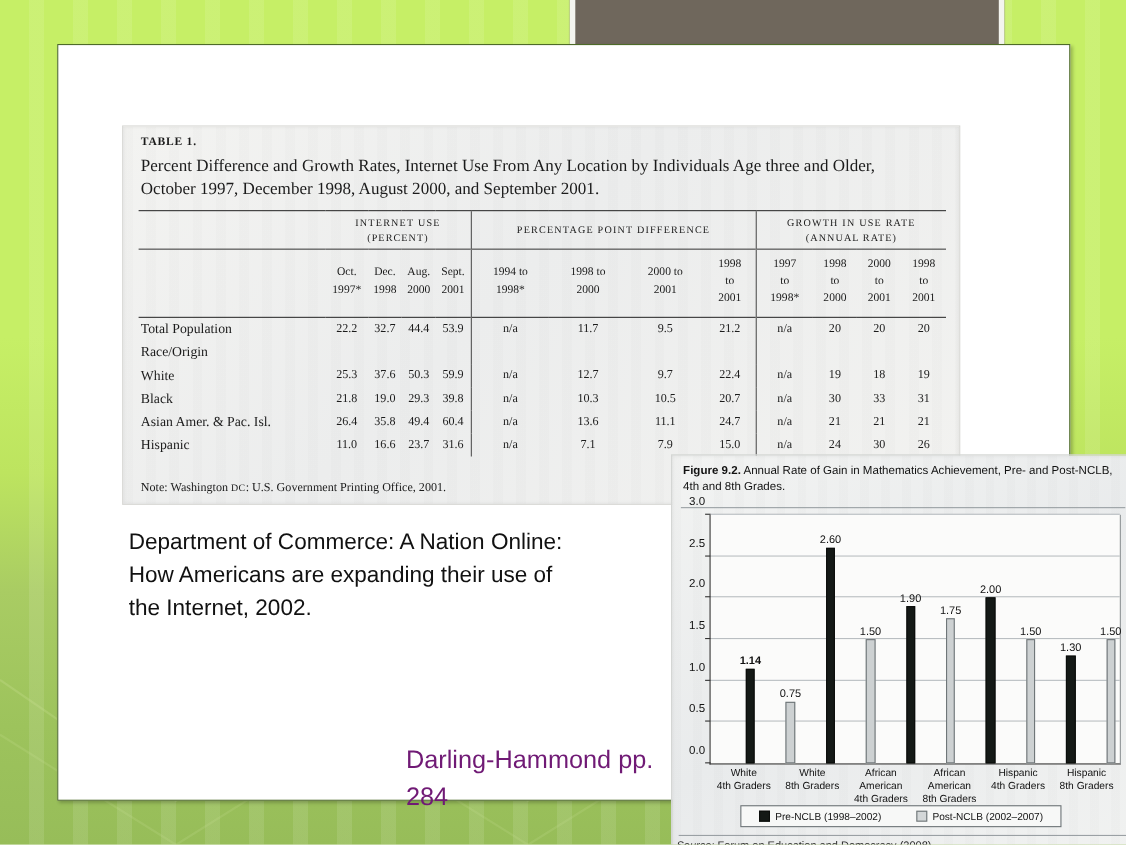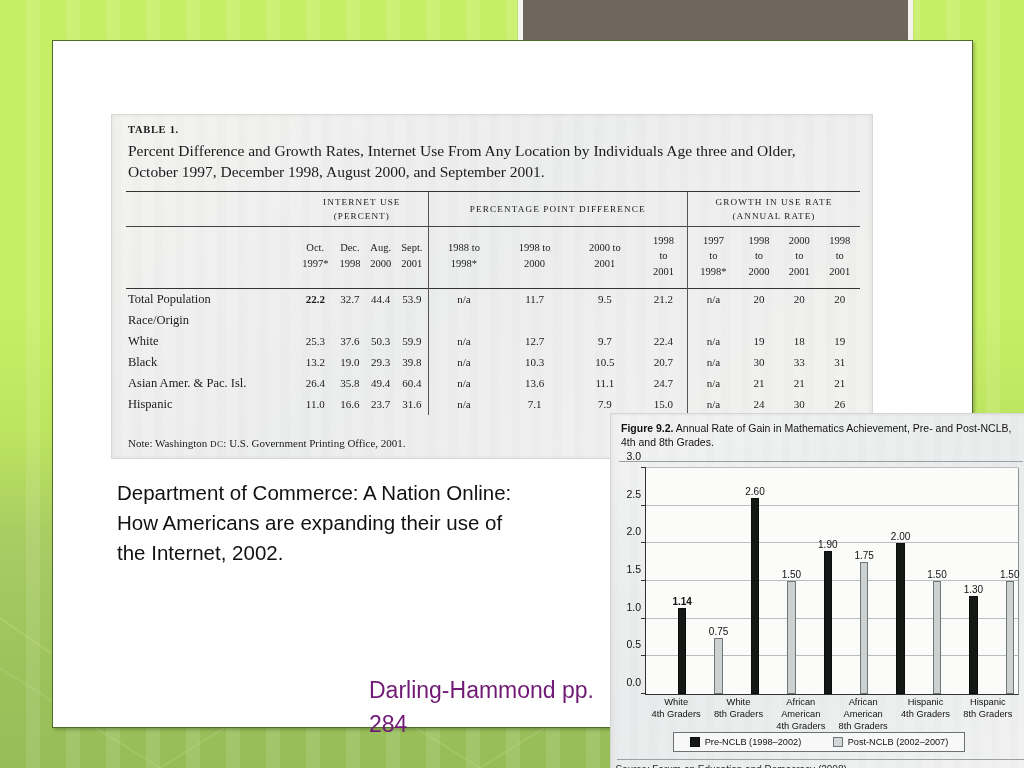--- a/index.html
+++ b/index.html
@@ -271,21 +271,21 @@
           <tr>
             <th class="rule-mid"></th>
             <th class="col-head rule-mid">Oct.
 1997*</th>
             <th class="col-head rule-mid">Dec.
 1998</th>
             <th class="col-head rule-mid">Aug.
 2000</th>
             <th class="col-head rule-mid">Sept.
 2001</th>
-            <th class="col-head rule-mid vline-l">1988 to
+            <th class="col-head rule-mid vline-l">1994 to
 1998*</th>
             <th class="col-head rule-mid">1998 to
 2000</th>
             <th class="col-head rule-mid">2000 to
 2001</th>
             <th class="col-head rule-mid">1998
 to
 2001</th>
             <th class="col-head rule-mid vline-l">1997
 to
@@ -297,21 +297,21 @@
 to
 2001</th>
             <th class="col-head rule-mid">1998
 to
 2001</th>
           </tr>
         </thead>
         <tbody id="table-body">
             <tr>
               <td class="rowlabel rule-bot-above" style="border-top: 1.6px solid rgb(51, 51, 51);">Total Population</td>
-              <td class="num" style="border-top: 1.6px solid rgb(51, 51, 51); font-weight: bold;">22.2</td>
+              <td class="num" style="border-top: 1.6px solid rgb(51, 51, 51);">22.2</td>
               <td class="num" style="border-top: 1.6px solid rgb(51, 51, 51);">32.7</td>
               <td class="num" style="border-top: 1.6px solid rgb(51, 51, 51);">44.4</td>
               <td class="num" style="border-top: 1.6px solid rgb(51, 51, 51);">53.9</td>
               <td class="num vline-l" style="border-top: 1.6px solid rgb(51, 51, 51);">n/a</td>
               <td class="num" style="border-top: 1.6px solid rgb(51, 51, 51);">11.7</td>
               <td class="num" style="border-top: 1.6px solid rgb(51, 51, 51);">9.5</td>
               <td class="num" style="border-top: 1.6px solid rgb(51, 51, 51);">21.2</td>
               <td class="num vline-l" style="border-top: 1.6px solid rgb(51, 51, 51);">n/a</td>
               <td class="num" style="border-top: 1.6px solid rgb(51, 51, 51);">20</td>
               <td class="num" style="border-top: 1.6px solid rgb(51, 51, 51);">20</td>
@@ -342,21 +342,21 @@
               <td class="num">12.7</td>
               <td class="num">9.7</td>
               <td class="num">22.4</td>
               <td class="num vline-l">n/a</td>
               <td class="num">19</td>
               <td class="num">18</td>
               <td class="num">19</td>
             </tr>
             <tr>
               <td class="rowlabel">Black</td>
-              <td class="num">13.2</td>
+              <td class="num">21.8</td>
               <td class="num">19.0</td>
               <td class="num">29.3</td>
               <td class="num">39.8</td>
               <td class="num vline-l">n/a</td>
               <td class="num">10.3</td>
               <td class="num">10.5</td>
               <td class="num">20.7</td>
               <td class="num vline-l">n/a</td>
               <td class="num">30</td>
               <td class="num">33</td>

